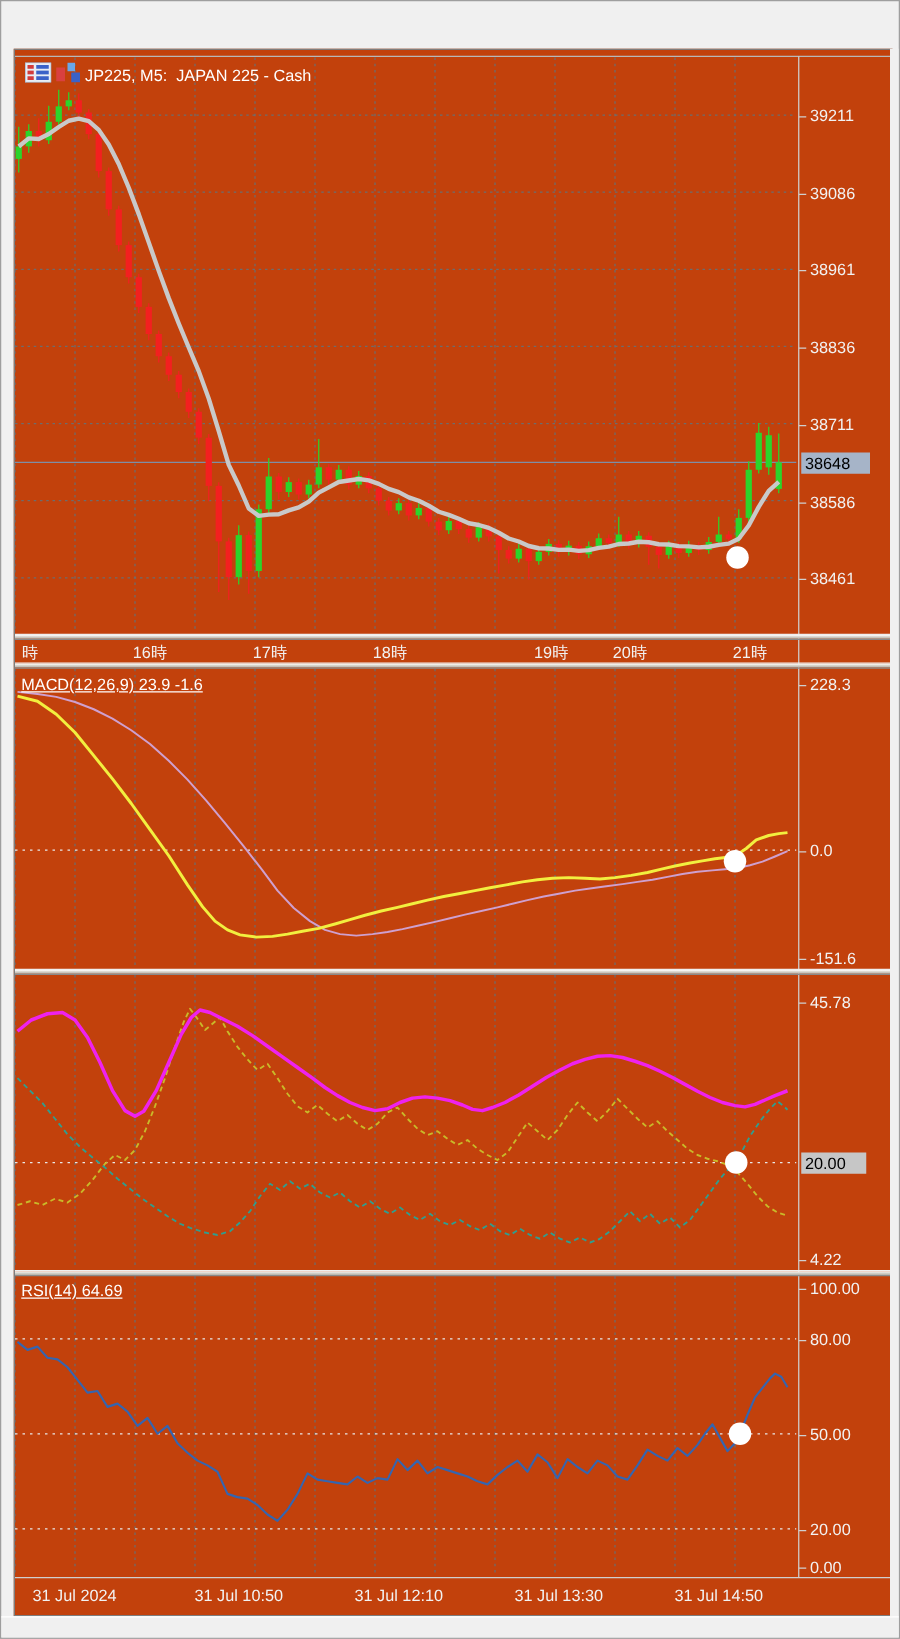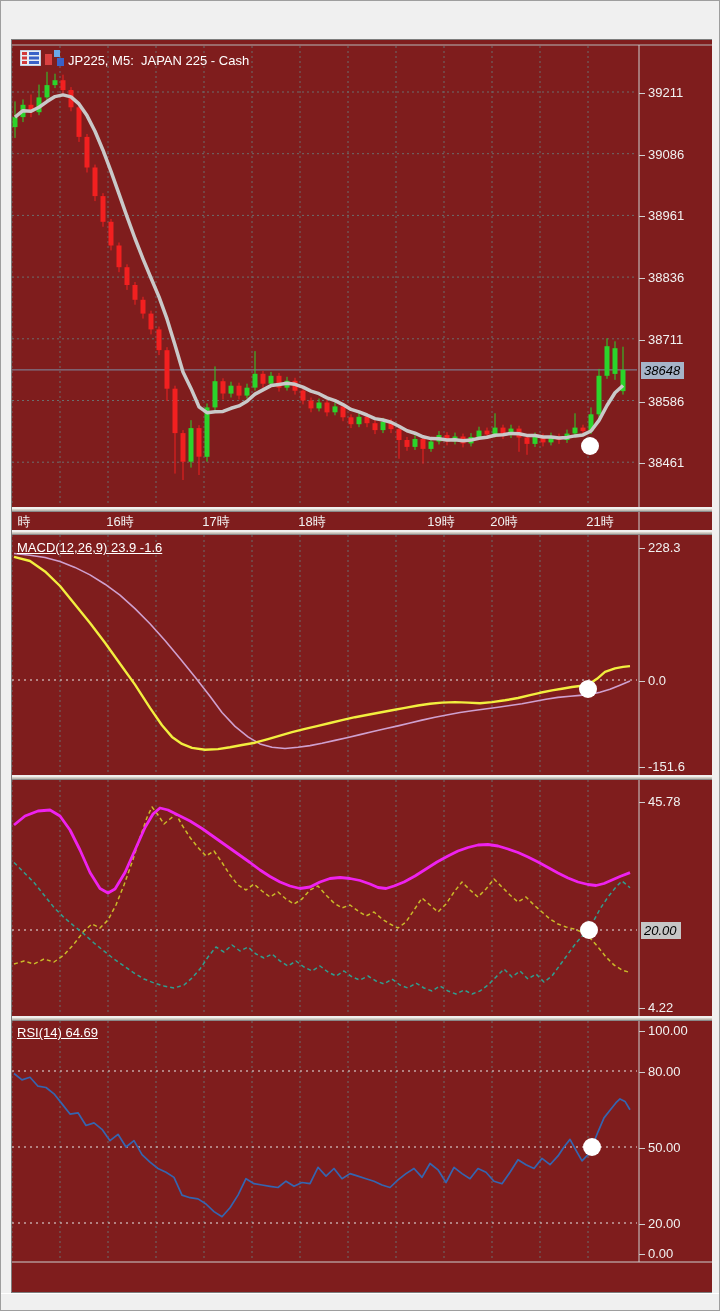--- a/index.html
+++ b/index.html
@@ -13,40 +13,40 @@
   #titlebar{position:absolute;left:0;top:0;width:100%;height:37px;background:#f0f0f0;}
   #titlebar .ticon{position:absolute;left:14px;top:7px;width:24px;height:24px;}
   #titlebar .ttext{position:absolute;left:44px;top:8px;font-size:16px;color:#3d3d3d;}
   .winbtn{position:absolute;top:4px;width:30px;height:28px;text-align:center;color:#8f8f8f;cursor:default;}
   #btn-min{left:578px;font-size:18px;line-height:38px;}
   #btn-max{left:624px;font-size:17px;line-height:28px;}
   #btn-close{left:670px;font-size:19px;line-height:27px;}
   
   #chart{
     position:absolute;left:10px;top:38px;width:703px;height:1254px;
-    background:#7f1d1d;border:1px solid #7d7d7d;
+    background:#c2410c;border:1px solid #7d7d7d;
   }
   #csvg{position:absolute;left:0;top:0;}
   .hdr{position:absolute;left:56px;top:13px;font-size:13px;color:#fff;white-space:pre;}
   .hicon{position:absolute;top:10px;}
   #icon-quotes{left:8px;}
   #icon-tick{left:32px;}
   .ptitle{position:absolute;left:5px;font-size:13px;color:#fff;white-space:pre;text-decoration:underline;}
   .divider{
     position:absolute;left:0;width:701px;height:5px;
     background:linear-gradient(#ffffff,#d9d5cd 45%,#b3afa7);
     border-top:1px solid #efefef;border-bottom:1px solid #8a8a8a;
   }
   .axis-strip{position:absolute;background:transparent;}
   .tick-label{position:absolute;color:#f2f2f2;font-size:13px;white-space:nowrap;}
   .scale-label{position:absolute;left:636px;color:#f2f2f2;font-size:13px;white-space:nowrap;}
   .scale-tick{position:absolute;left:627px;width:6px;height:1px;background:#cfcfcf;}
   .hl-box{
     position:absolute;left:629px;font-size:13px;color:#000;
-    padding:1px 4px 1px 3px;white-space:nowrap;font-style:italic;
+    padding:1px 16px 1px 3px;white-space:nowrap;
   }
   #hl-price{background:#a6b4c8;}
   #hl-adx{background:#c6c6c6;}
   #bottom-strip{position:absolute;left:0;top:1292px;width:720px;height:19px;background:#f0f0f0;border-top:1px solid #ffffff;}
   #right-strip{position:absolute;right:0;top:38px;width:7px;height:1254px;background:#f0f0f0;}
 </style>
 </head>
 <body>
 
 <div id="win">
@@ -333,20 +333,27 @@
 
     <div id="hour-axis" class="axis-strip" style="left:0;top:473px;width:625px;height:17px">
         <span class="tick-label" style="left: 12px; top: 0px; transform: translateX(-50%);">時</span>
         <span class="tick-label" style="left: 108px; top: 0px; transform: translateX(-50%);">16時</span>
         <span class="tick-label" style="left: 204px; top: 0px; transform: translateX(-50%);">17時</span>
         <span class="tick-label" style="left: 300px; top: 0px; transform: translateX(-50%);">18時</span>
         <span class="tick-label" style="left: 396px; top: 0px; transform: translateX(-50%); margin-left: 33px;">19時</span>
         <span class="tick-label" style="left: 492px; top: 0px; transform: translateX(-50%);">20時</span>
         <span class="tick-label" style="left: 588px; top: 0px; transform: translateX(-50%);">21時</span>
       </div>
+    <div id="date-axis" class="axis-strip" style="left:0;top:1226px;width:625px;height:22px">
+        <span class="tick-label" style="left: 14px; top: 3px;">31 Jul 2024</span>
+        <span class="tick-label" style="left: 179px; top: 3px; transform: translateX(-50%);">31 Jul 10:50</span>
+        <span class="tick-label" style="left: 307px; top: 3px; transform: translateX(-50%);">31 Jul 12:10</span>
+        <span class="tick-label" style="left: 435px; top: 3px; transform: translateX(-50%);">31 Jul 13:30</span>
+        <span class="tick-label" style="left: 563px; top: 3px; transform: translateX(-50%);">31 Jul 14:50</span>
+      </div>
     <div id="price-scale" class="axis-strip" style="left:627px;top:5px;width:74px;height:1222px"></div>
 
     <div class="hl-box" id="hl-price" style="top: 322px;">38648</div>
     <div class="hl-box" id="hl-adx" style="top: 882px;">20.00</div>
   <span class="scale-tick" style="top: 53px;"></span>
       <span class="scale-label" style="top: 45px;">39211</span>
       <span class="scale-tick" style="top: 115px;"></span>
       <span class="scale-label" style="top: 107px;">39086</span>
       <span class="scale-tick" style="top: 176px;"></span>
       <span class="scale-label" style="top: 168px; text-align: right;">38961</span>

